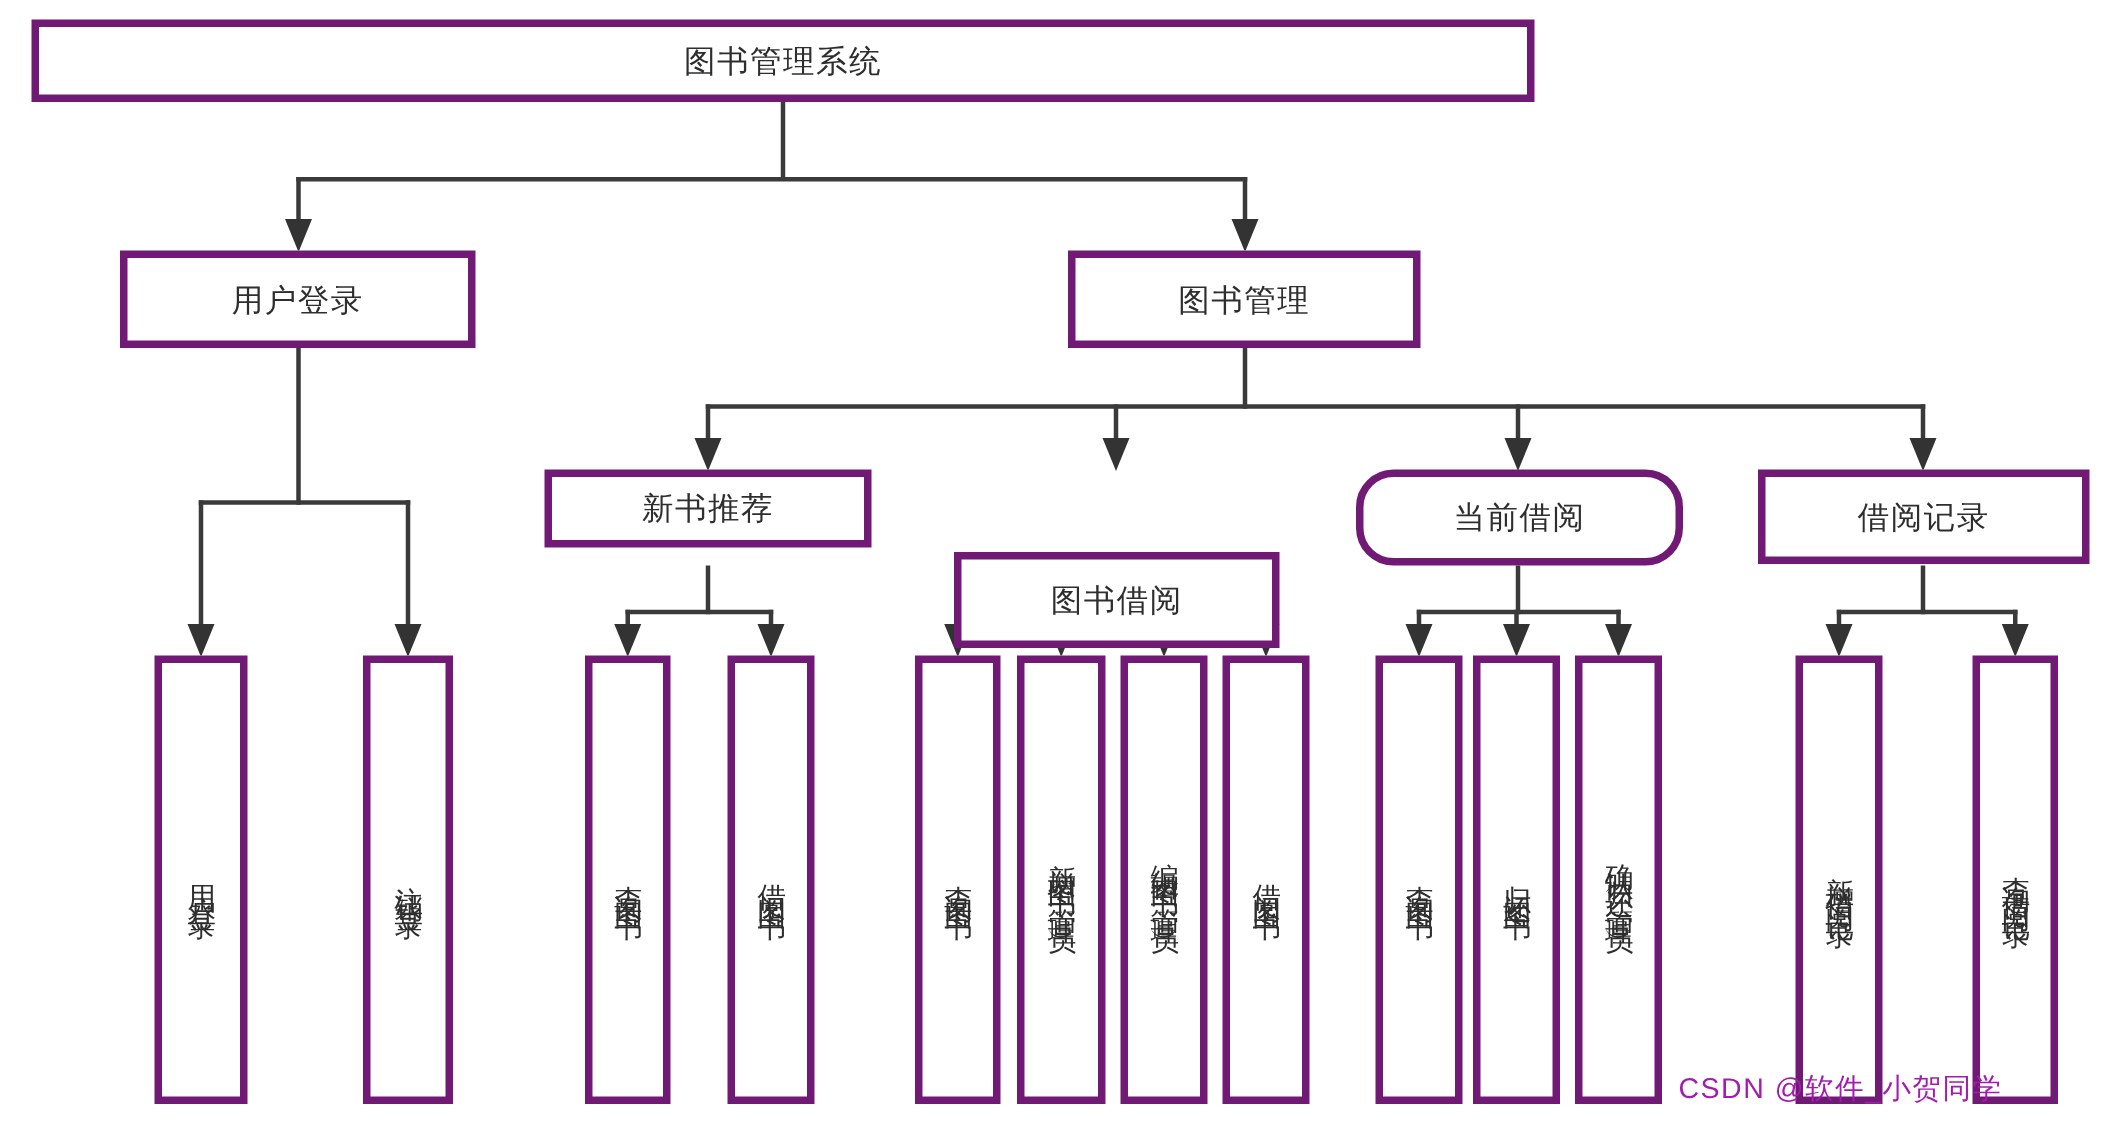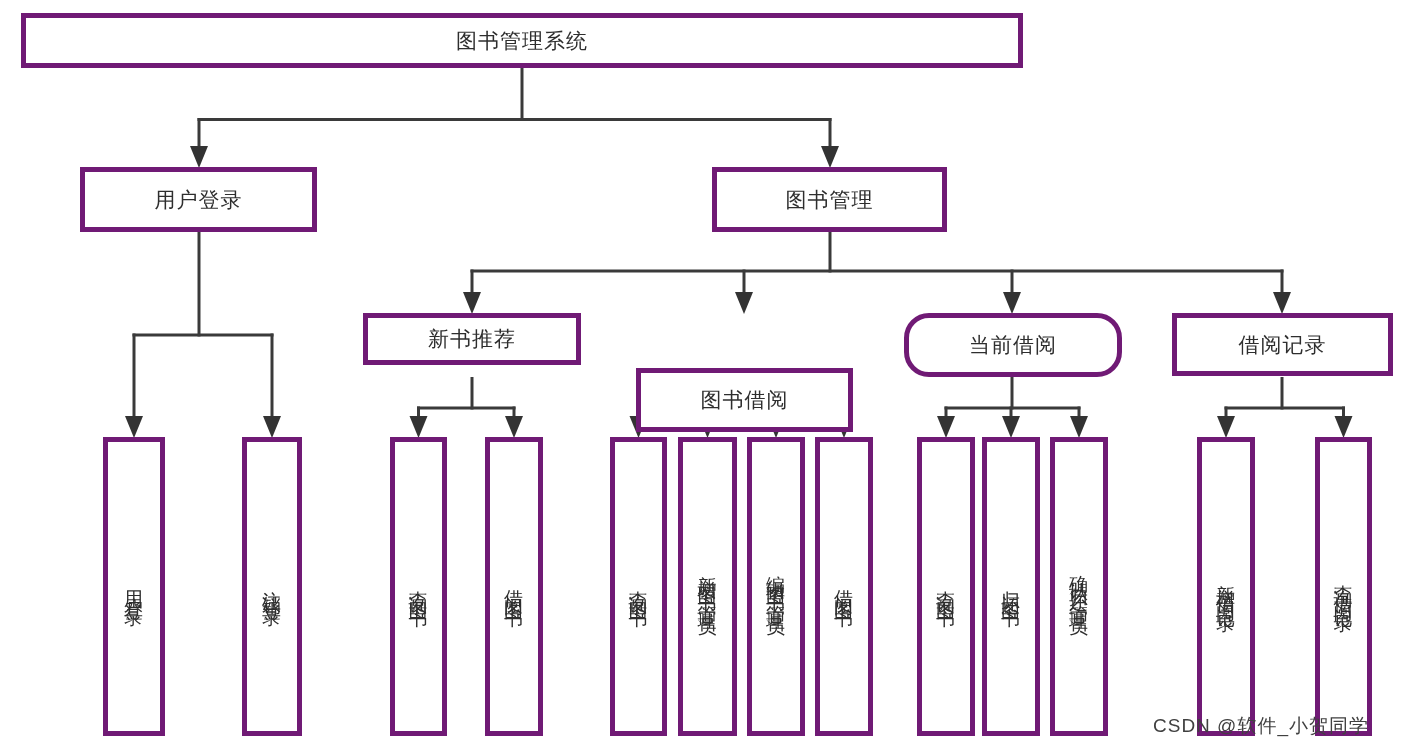--- a/index.html
+++ b/index.html
@@ -64,24 +64,24 @@
   #b-leaf-edit-book      { left: 747px;  top: 437px; width: 58px; height: 299px; }
   #b-leaf-borrow-book    { left: 815px;  top: 437px; width: 58px; height: 299px; }
   #b-leaf-query-current  { left: 917px;  top: 437px; width: 58px; height: 299px; }
   #b-leaf-return-book    { left: 982px;  top: 437px; width: 58px; height: 299px; }
   #b-leaf-confirm-return { left: 1050px; top: 437px; width: 58px; height: 299px; }
   #b-leaf-add-record     { left: 1197px; top: 437px; width: 58px; height: 299px; }
   #b-leaf-query-record   { left: 1315px; top: 437px; width: 57px; height: 299px; }
 
   .watermark {
     position: absolute;
-    left: 1153px;
+    left: 1119px;
     top: 713px;
     font-size: 19px;
-    color: #404040;
+    color: #a21caf;
     letter-spacing: 1px;
     white-space: nowrap;
     z-index: 5;
   }
 </style>
 </head>
 <body>
 
 <div class="canvas">
 

